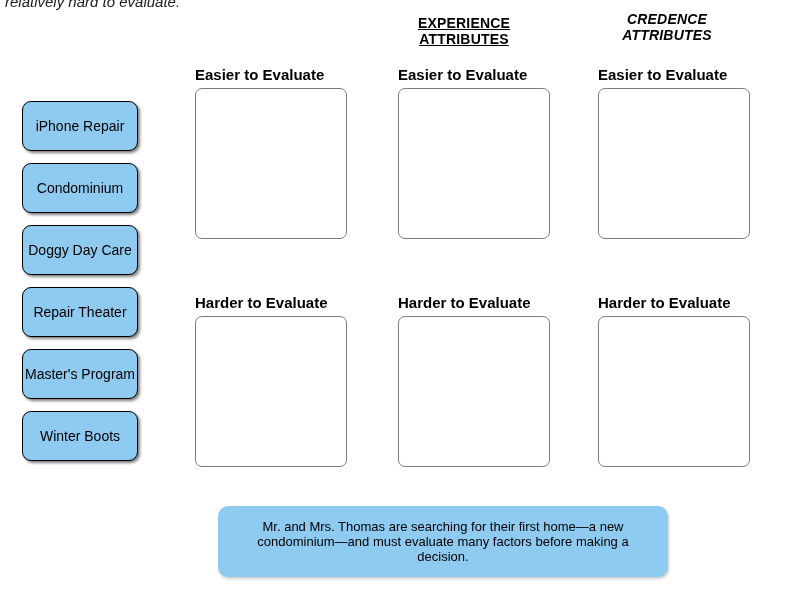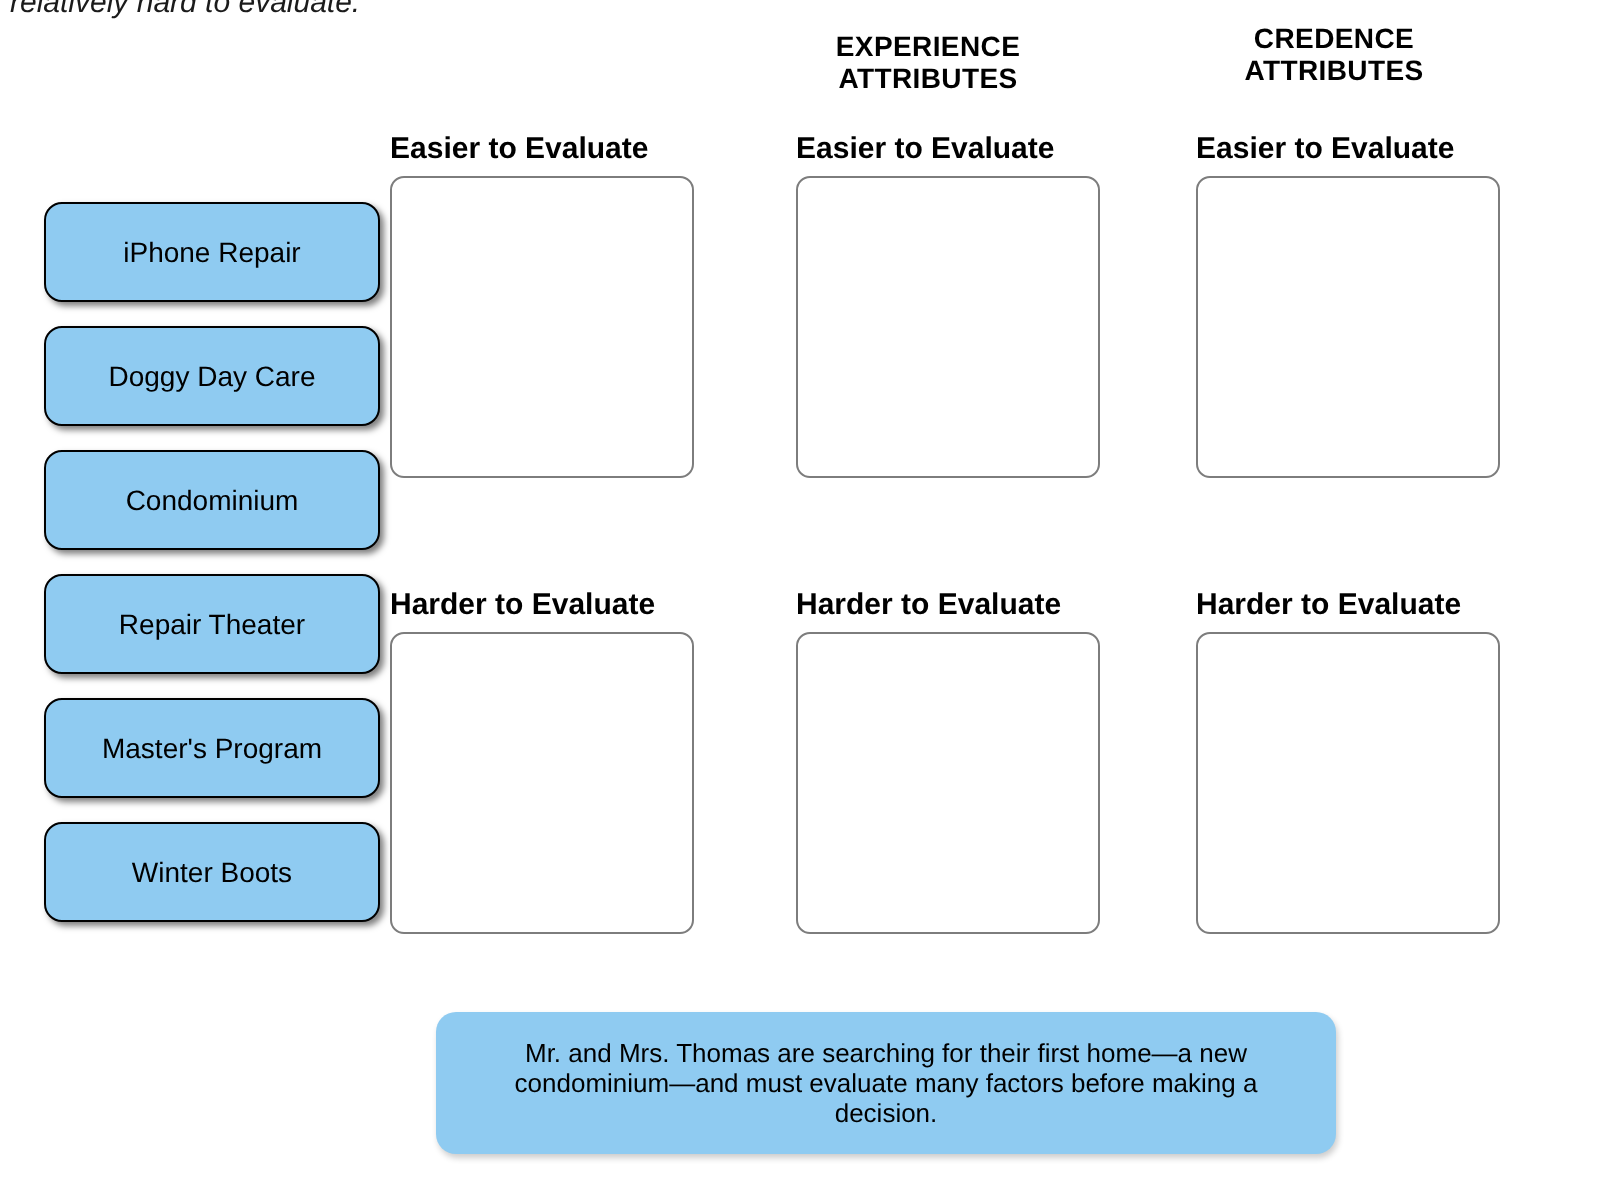--- a/index.html
+++ b/index.html
@@ -18,21 +18,21 @@
   .zone-label {
     position:absolute; width:152px; font-weight:bold;
     font-size:15px; line-height:15px;
   }
   .dropzone {
     position:absolute; width:150px; height:149px; background:#ffffff;
     border:1px solid var(--box-border, #7d7d7d); border-radius:7px;
   }
   .chips { position:absolute; left:22px; top:101px; }
   .chip {
-    width:168px; height:50px; box-sizing:border-box; margin-bottom:12px;
+    width:116px; height:50px; box-sizing:border-box; margin-bottom:12px;
     background:var(--chip-blue, #8FCBF1); border:1px solid #000000;
     border-radius:9px; box-shadow:2px 2px 3px rgba(0,0,0,0.5);
     display:flex; align-items:center; justify-content:center;
     font-size:14px; line-height:16px; text-align:center; cursor:pointer;
     font-family:inherit; padding:0;
   }
   .scenario {
     position:absolute; left:218px; top:506px; width:450px; height:71px;
     box-sizing:border-box; background:var(--chip-blue, #8FCBF1);
     border-radius:10px; box-shadow:1px 2px 3px rgba(0,0,0,0.2);
@@ -45,43 +45,43 @@
     font-family:inherit;
   }
 </style>
 </head>
 <body>
 
 <div class="stage">
 
   <div class="fragment">relatively hard to evaluate.</div>
 
-  <div class="col-header" style="left:414px; top:15px;">EXPERIENCE ATTRIBUTES</div>
-  <div class="col-header" style="left:617px; top:11px;">CREDENCE ATTRIBUTES</div>
+  <div class="col-header" style="left:414px; top:15px;text-decoration:underline;">EXPERIENCE ATTRIBUTES</div>
+  <div class="col-header" style="left:617px; top:11px;font-style:italic;">CREDENCE ATTRIBUTES</div>
 
   <div class="zone-label" style="left:195px; top:67px;">Easier to Evaluate</div>
   <div class="zone-label" style="left:398px; top:67px;">Easier to Evaluate</div>
   <div class="zone-label" style="left:598px; top:67px;">Easier to Evaluate</div>
 
   <div class="dropzone" style="left:195px; top:88px;"></div>
   <div class="dropzone" style="left:398px; top:88px;"></div>
   <div class="dropzone" style="left:598px; top:88px;"></div>
 
   <div class="zone-label" style="left:195px; top:295px;">Harder to Evaluate</div>
   <div class="zone-label" style="left:398px; top:295px;">Harder to Evaluate</div>
   <div class="zone-label" style="left:598px; top:295px;">Harder to Evaluate</div>
 
   <div class="dropzone" style="left:195px; top:316px;"></div>
   <div class="dropzone" style="left:398px; top:316px;"></div>
   <div class="dropzone" style="left:598px; top:316px;"></div>
 
   <div class="chips">
     <button class="chip">iPhone Repair</button>
+    <button class="chip">Condominium</button>
     <button class="chip">Doggy Day Care</button>
-    <button class="chip">Condominium</button>
     <button class="chip">Repair Theater</button>
     <button class="chip">Master's Program</button>
     <button class="chip">Winter Boots</button>
   </div>
 
   <div class="scenario">
     <span>Mr. and Mrs. Thomas are searching for their first home—a new condominium—and must evaluate many factors before making a decision.</span>
   </div>
 
   <button class="reset">Reset</button>

